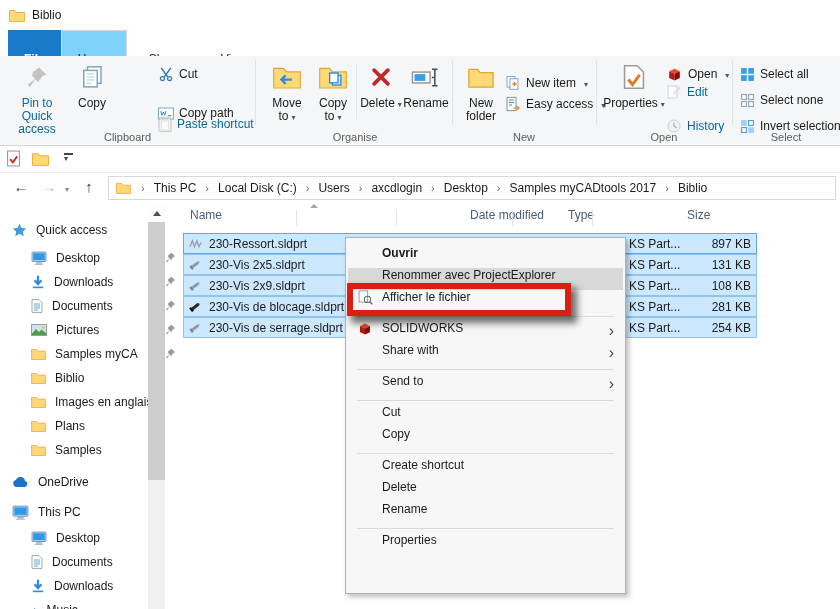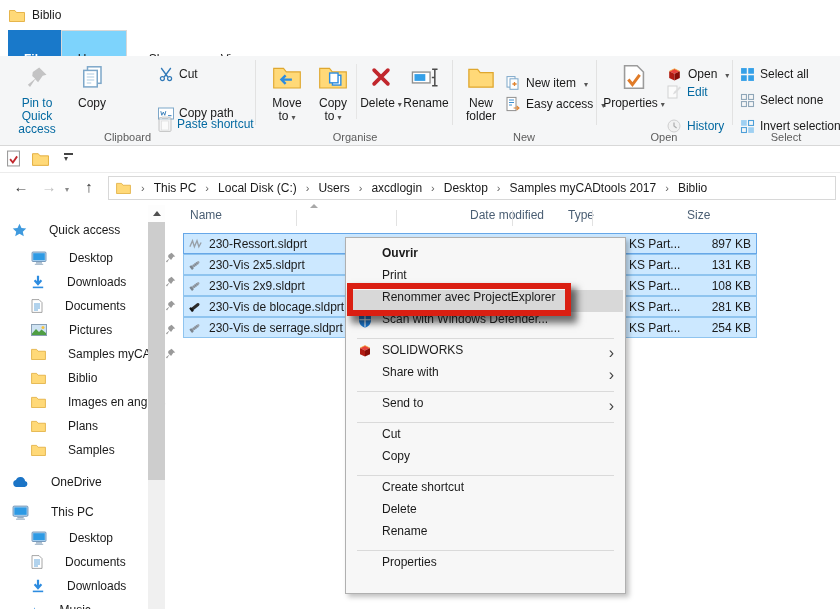--- a/index.html
+++ b/index.html
@@ -36,21 +36,21 @@
   .fwd::after{content:"→";color:#bdbdbd}
   .hist::after{content:"▾";font-size:8px;color:#8a8a8a}
   .up::after{content:"↑";color:#3b3b3b}
   .crumbbox{position:absolute;left:108px;right:4px;top:3px;height:22px;border:1px solid #d8d8d8;display:flex;align-items:center;padding-left:7px;background:#fff}
   .crumb{padding:0 3px;white-space:nowrap}
   .csep{padding:0 6px;color:#5f5f5f;font-size:11px}
   .csep::after{content:"›"}
   
   .main{position:absolute;top:202px;left:0;right:0;bottom:0;overflow:hidden}
   
-  .sb-item{position:absolute;left:0;width:148px;height:24px;display:flex;align-items:center;gap:22px;white-space:nowrap;overflow:hidden}
+  .sb-item{position:absolute;left:0;width:148px;height:24px;display:flex;align-items:center;gap:9px;white-space:nowrap;overflow:hidden}
   .ind1{padding-left:12px}.ind2{padding-left:31px}
   .pin{position:absolute;right:3px;top:6px}
   .music::after{content:"♪";color:#2d8ce0;font-size:13px}
   
   .sbscroll{position:absolute;left:148px;width:17px;top:3px;bottom:0;background:#f0f0f0}
   .sbarrow{position:absolute;top:0;left:0;width:17px;height:17px;background:#fdfdfd;display:flex;align-items:center;justify-content:center}
   .tri-up{width:0;height:0;border-left:4px solid transparent;border-right:4px solid transparent;border-bottom:5px solid #505050}
   .sbthumb{position:absolute;top:17px;left:0;width:17px;height:258px;background:#cdcdcd}
   
   .hdr{position:absolute;top:6px;color:#4a5e73;white-space:nowrap}
@@ -593,33 +593,30 @@
     <span>230-Vis de serrage.sldprt</span>
     <span class="rtype">KS Part...</span>
     <span class="rsize">254 KB</span>
   </div>
 </div>
 
 <div class="cmenu">
   <div class="mi bold">
       <span>Ouvrir</span>
     </div>
-  <div class="mi">
-      <span>Print</span>
-    </div>
   <div class="mi hl">
       <span>Renommer avec ProjectExplorer</span>
     </div>
   <div class="mi">
     <span class="micon">
-        <svg class="ic" width="14" height="16">
-          <use href="#i-shield"></use>
-        </svg>
-      </span>
-    <span>Scan with Windows Defender...</span>
+        <svg class="ic" width="15" height="15">
+          <use href="#i-magdoc"></use>
+        </svg>
+      </span>
+    <span>Afficher le fichier</span>
   </div>
   <div class="msep"></div>
   <div class="mi">
     <span class="micon">
         <svg class="ic" width="16" height="16">
           <use href="#i-swcube"></use>
         </svg>
       </span>
     <span>SOLIDWORKS</span>
     <span class="sub"></span>

